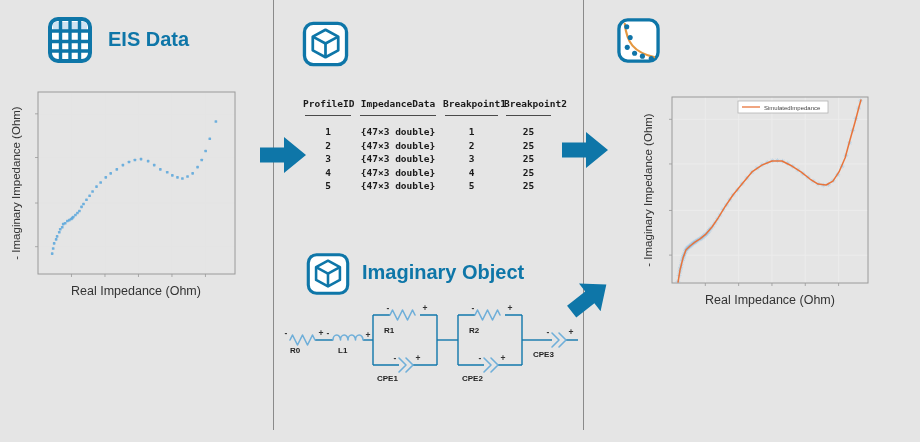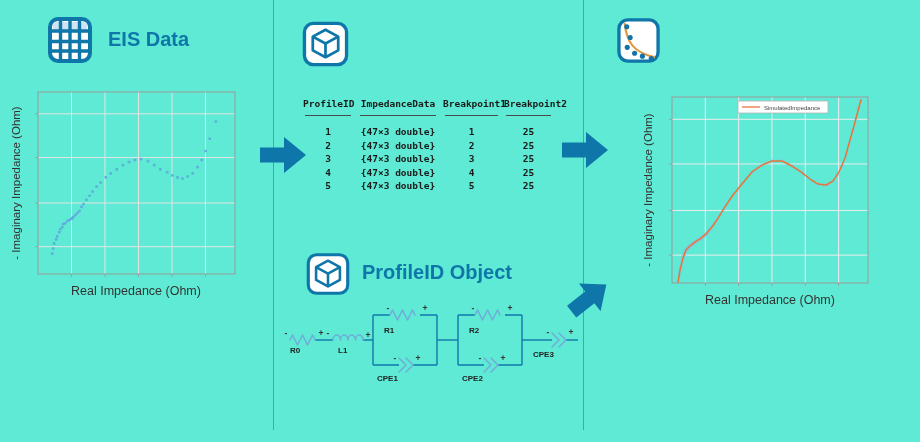--- a/index.html
+++ b/index.html
@@ -1,16 +1,16 @@
 <!DOCTYPE html>
 <html><head>
 <meta charset="utf-8">
 <style>
   html,body{margin:0;padding:0;background:#fff;}
-  .stage{position:relative;width:920px;height:442px;background:#5eead4;overflow:hidden;
+  .stage{position:relative;width:920px;height:442px;background:#e5e5e5;overflow:hidden;
          font-family:"Liberation Sans",sans-serif;}
   .divider{position:absolute;top:0;width:1px;height:430px;background:#8a8a8a;}
   .panel-title{position:absolute;color:#0e76a8;font-weight:bold;font-size:20px;white-space:nowrap;}
   .abs{position:absolute;}
   
   .mtable{position:absolute;left:303px;top:99px;width:268px;
           font-family:"DejaVu Sans Mono",monospace;font-size:9.5px;font-weight:600;color:#1a1a1a;}
   .mrow{display:flex;gap:4px;align-items:center;line-height:10px;}
   .mrow.data{line-height:13.5px;}
   .mcell{text-align:center;}
@@ -187,21 +187,21 @@
   </div>
 
   <svg class="abs" style="left:306px;top:252px;" width="44" height="44" viewBox="0 0 48 47">
     <rect x="2.5" y="2.5" width="43" height="42" rx="9" fill="#fff" stroke="#0e76a8" stroke-width="3.4"></rect>
     <g fill="none" stroke="#0e76a8" stroke-width="2.8" stroke-linejoin="round">
       <polygon points="24,9 37,16 37,30 24,37 11,30 11,16"></polygon>
       <polyline points="11,16 24,23 37,16"></polyline>
       <line x1="24" y1="23" x2="24" y2="37"></line>
     </g>
   </svg>
-  <div class="panel-title" style="left:362px;top:261px;">ProfileID Object</div>
+  <div class="panel-title" style="left:362px;top:261px;">Imaginary Object</div>
 
   <svg class="abs" style="left:280px;top:302px;" width="302" height="92" viewBox="0 0 302 92">
 
     <g fill="none" stroke="#1278ac" stroke-width="1.4">
       <path d="M35,38 H53"></path>
       <path d="M83,38 H93"></path>
       <path d="M93,13 V63 M157,13 V63"></path>
       <path d="M93,13 H110 M140,13 H157"></path>
       <path d="M93,63 H119 M133,63 H157"></path>
       <path d="M157,38 H178"></path>

